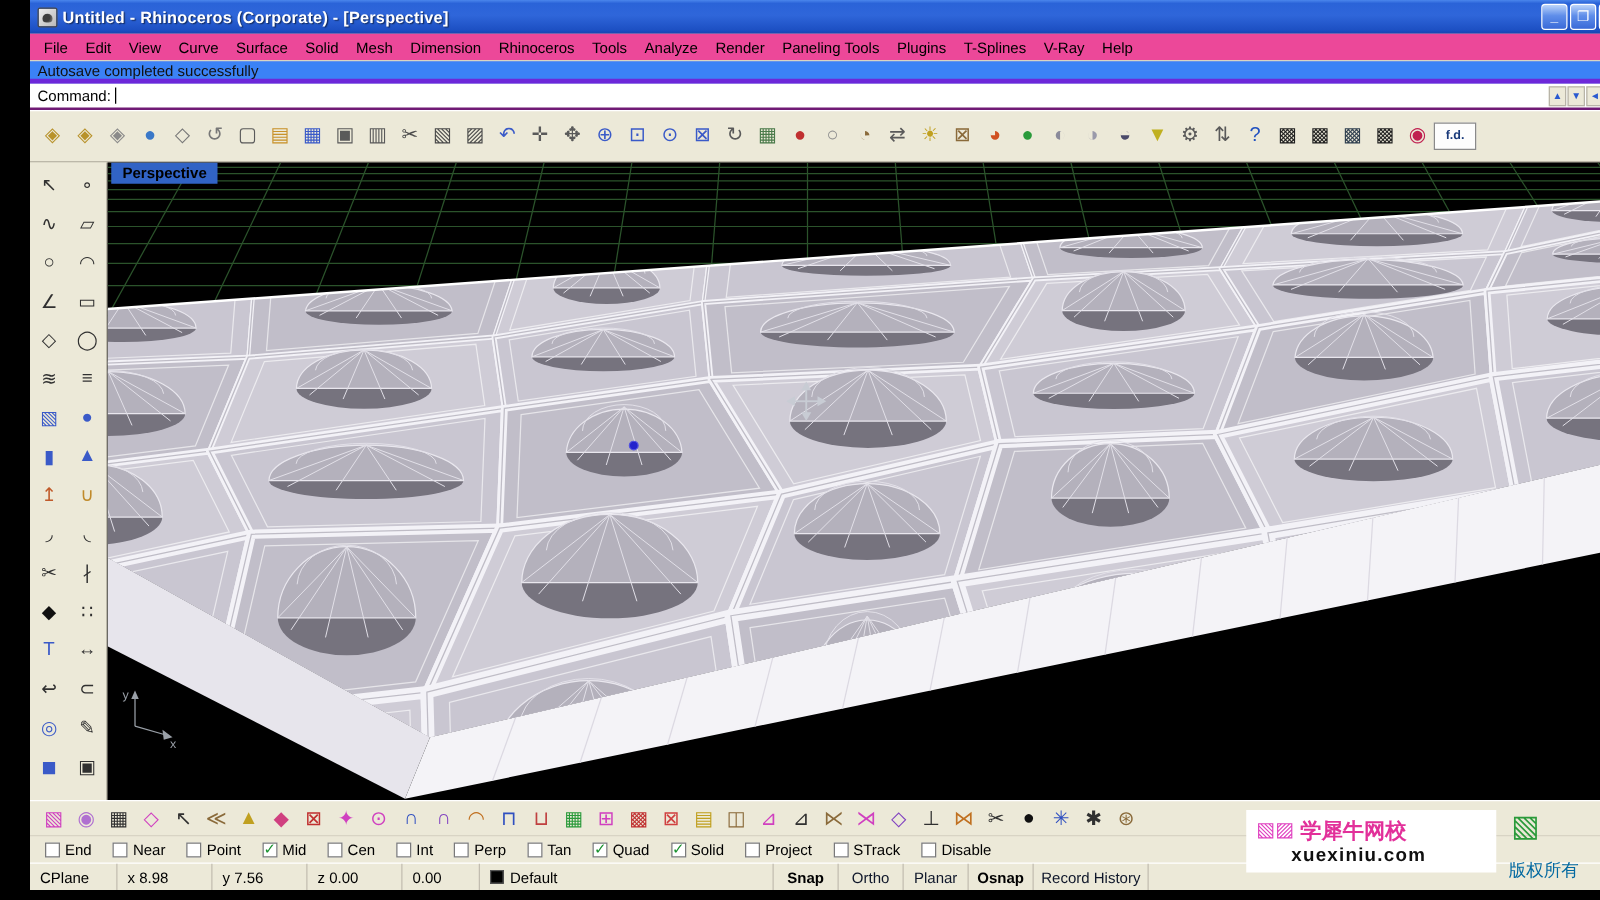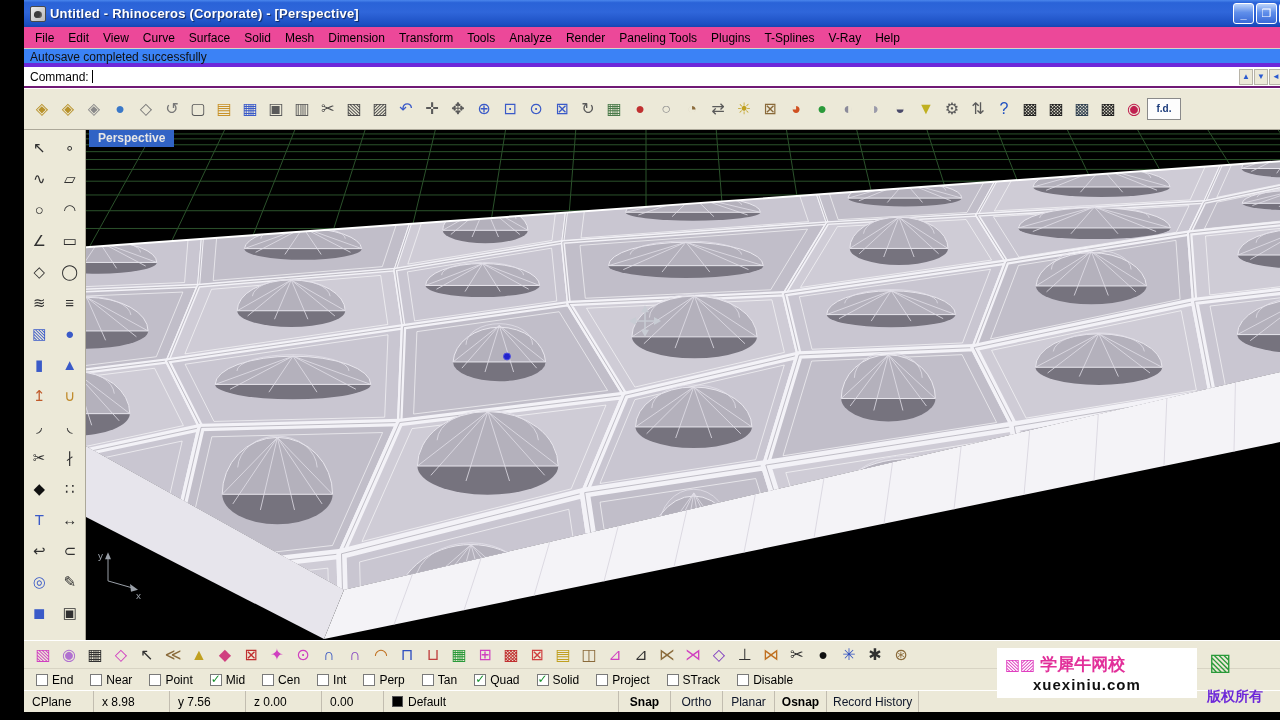--- a/index.html
+++ b/index.html
@@ -42,21 +42,21 @@
   .tb-icon.wide { width:34px; font-size:10px; font-weight:bold; background:#fdfdfd; border:1px solid #8a8a8a; height:22px; }
   .tb-icon .glyph { line-height:1; }
 
   
   .main { flex:1 1 auto; min-height:0; display:flex; }
   .sidebar { width:62px; flex:0 0 62px; background:#ece9d8; border-right:1px solid #aca899;
     display:grid; grid-template-columns:1fr 1fr; align-content:start; padding-top:2px; }
   .sb-icon { height:31px; display:flex; align-items:center; justify-content:center; font-size:15px; }
   .viewport { flex:1 1 auto; position:relative; background:#000; overflow:hidden; }
   .viewport svg { display:block; width:100%; height:100%; }
-  .viewport-label { position:absolute; top:0; left:3px; background:#3163c5; color:#e5e5e5; font-size:12px;
+  .viewport-label { position:absolute; top:0; left:3px; background:#3163c5; color:#000000; font-size:12px;
     font-weight:bold; padding:1px 9px 2px 9px; }
 
   
   .bottom-toolbar { height:28px; flex:0 0 28px; background:#ece9d8; border-top:1px solid #fff;
     display:flex; align-items:center; padding:0 6px; }
   .bt-icon { width:26px; height:24px; display:flex; align-items:center; justify-content:center; font-size:16px; }
 
   
   .osnap-bar { height:22px; flex:0 0 22px; background:#ece9d8; border-top:1px solid #d8d4c4; display:flex;
     align-items:center; gap:17px; padding-left:12px; font-size:12px; color:#000; }
@@ -78,21 +78,21 @@
     border-right:1px solid #c2bdb0; color:#0f172a; }
   .bold { font-weight:bold; color:#000; }
 
   
   .watermark { position:absolute; left:973px; top:648px; width:200px; height:50px; background:#fff; z-index:6;
     display:flex; flex-direction:column; justify-content:center; padding-left:8px; }
   .wm-row { display:flex; align-items:center; gap:5px; }
   .wm-logo { color:#e040c0; font-size:16px; line-height:1; }
   .wm-brand { color:#e2309a; font-weight:bold; font-size:17px; }
   .wm-site { color:#101010; font-weight:bold; font-size:15px; letter-spacing:1px; margin-left:28px; }
-  .rights { position:absolute; left:1183px; top:688px; color:#6d28d9; font-weight:bold; font-size:14px; z-index:6; }
+  .rights { position:absolute; left:1183px; top:688px; color:#0369a1; font-weight:normal; font-size:14px; z-index:6; }
   .corner-icon { position:absolute; z-index:6; line-height:1; }
   .corner-icon.green { left:1185px; top:650px; font-size:24px; color:#2a9a3a; }
   .corner-icon.pink { left:1256px; top:653px; font-size:21px; color:#d040c0; }
 </style>
 </head>
 <body>
 
 <div class="app">
 
   <div class="titlebar">
@@ -125,21 +125,21 @@
       <span class="menu-item">Curve</span>
 
       <span class="menu-item">Surface</span>
 
       <span class="menu-item">Solid</span>
 
       <span class="menu-item">Mesh</span>
 
       <span class="menu-item">Dimension</span>
 
-      <span class="menu-item">Transform</span>
+      <span class="menu-item">Rhinoceros</span>
 
       <span class="menu-item">Tools</span>
 
       <span class="menu-item">Analyze</span>
 
       <span class="menu-item">Render</span>
 
       <span class="menu-item">Paneling Tools</span>
 
       <span class="menu-item">Plugins</span>

